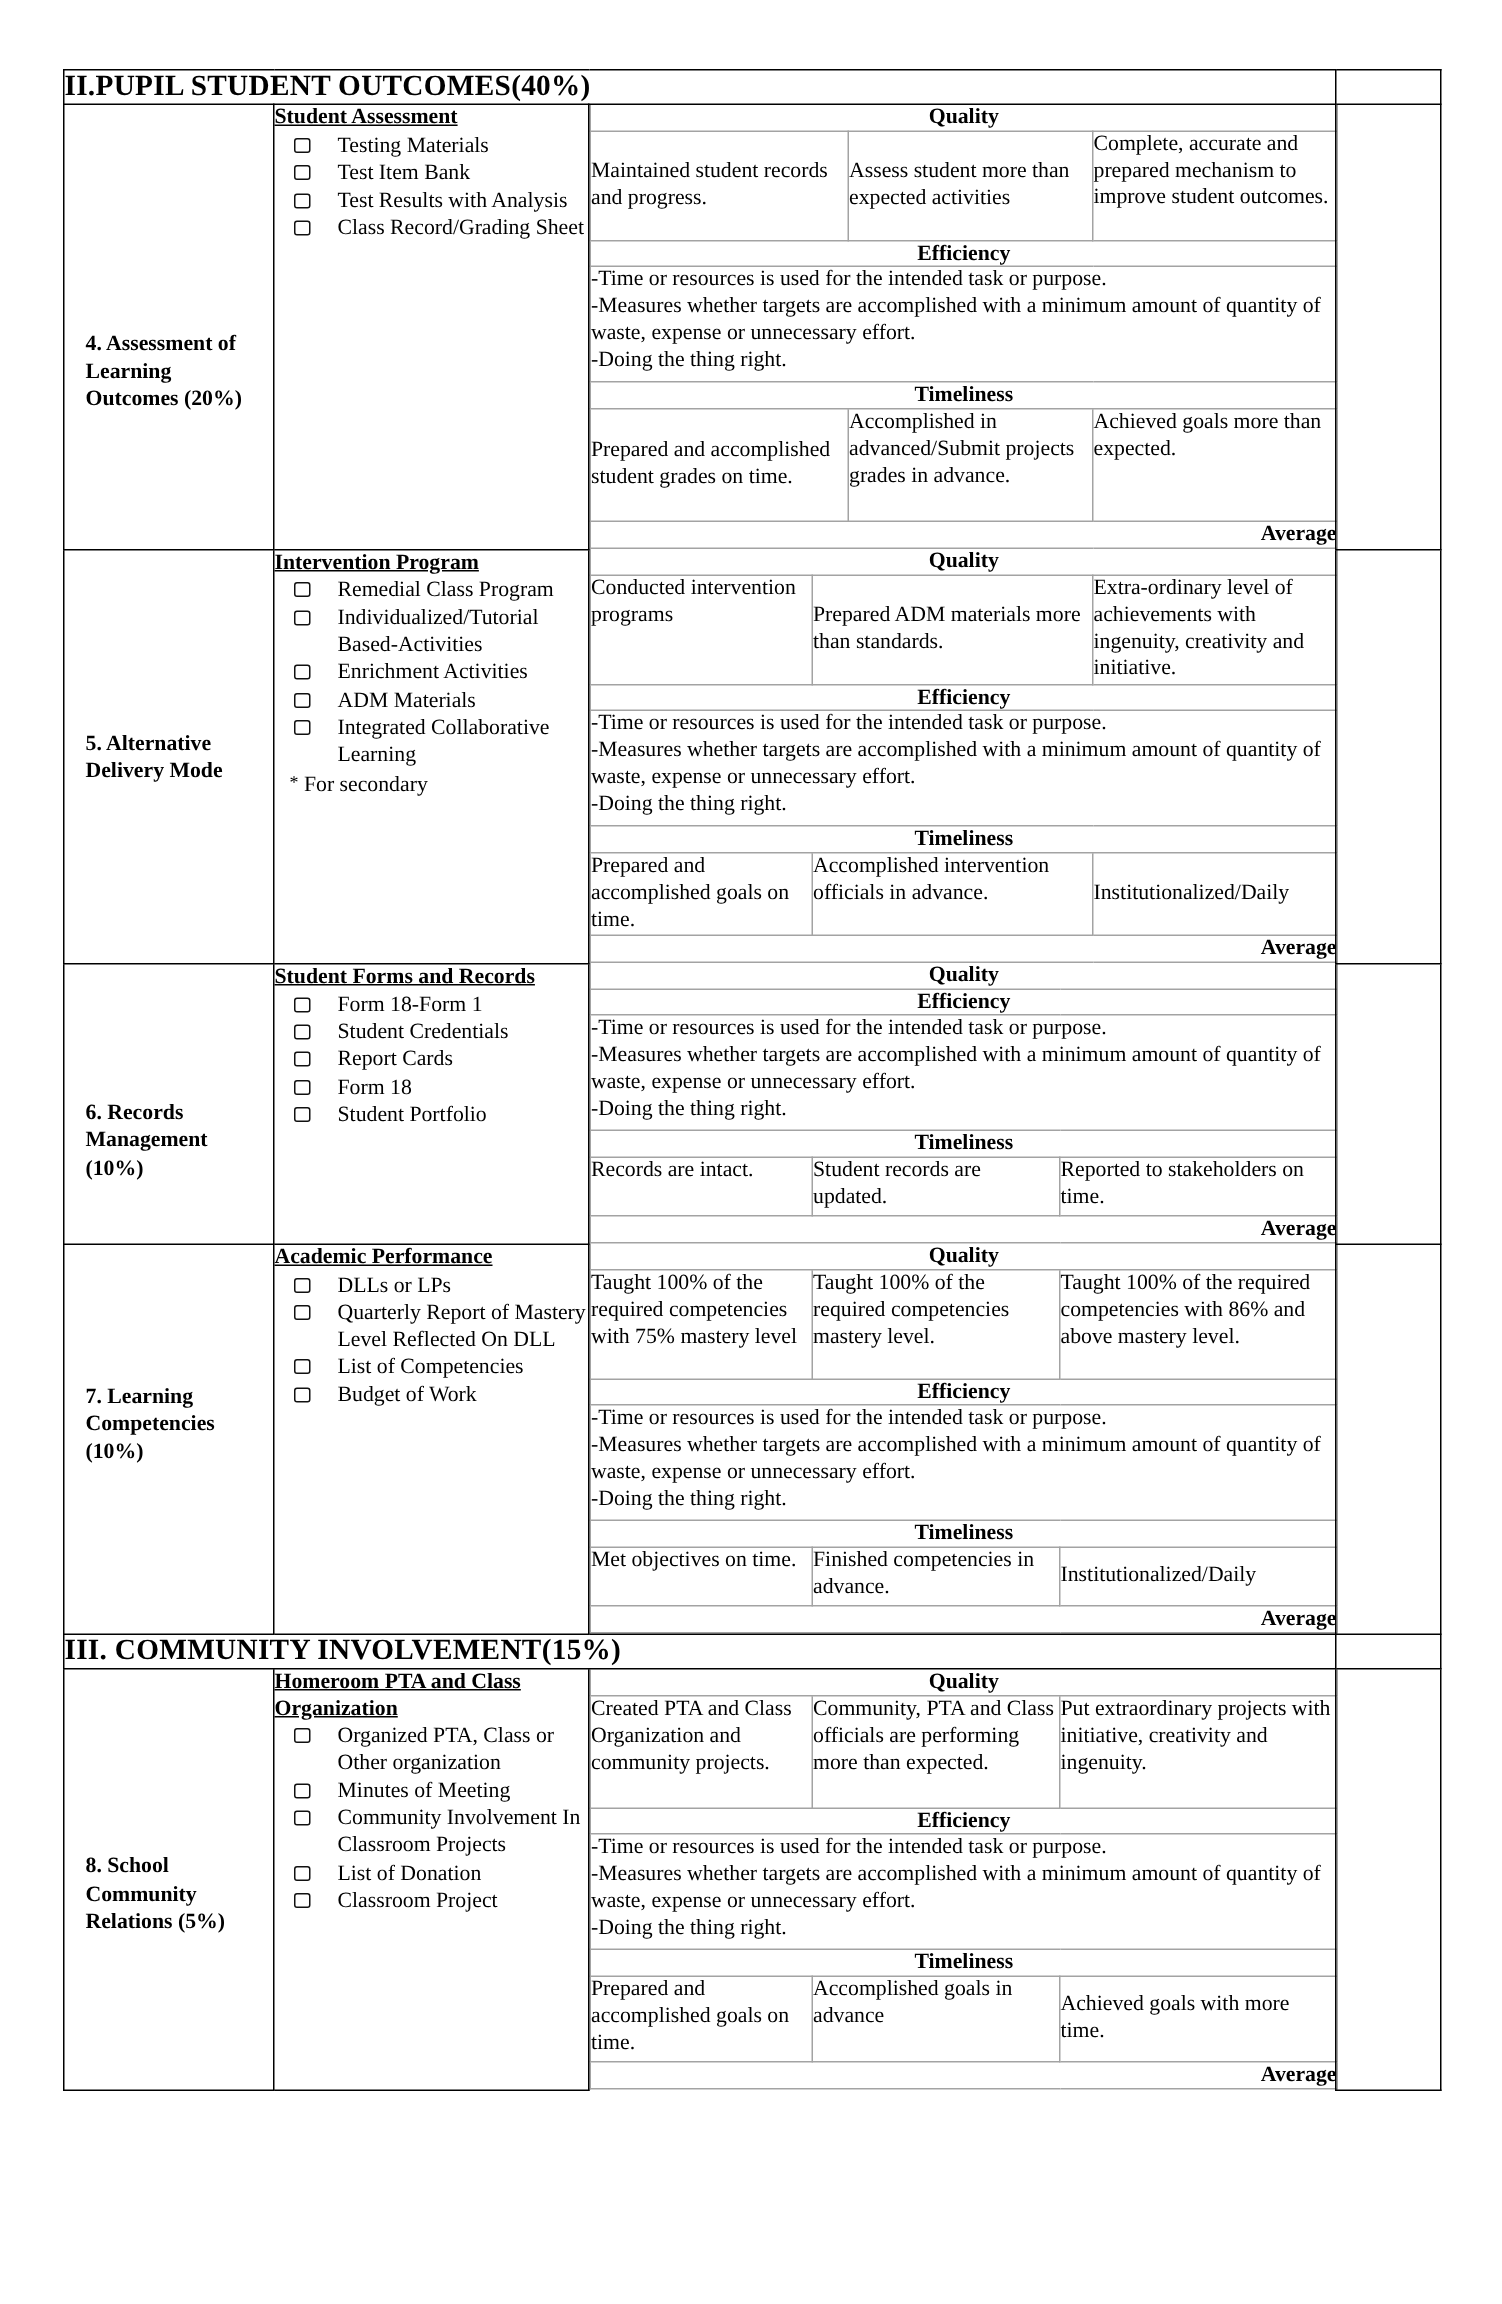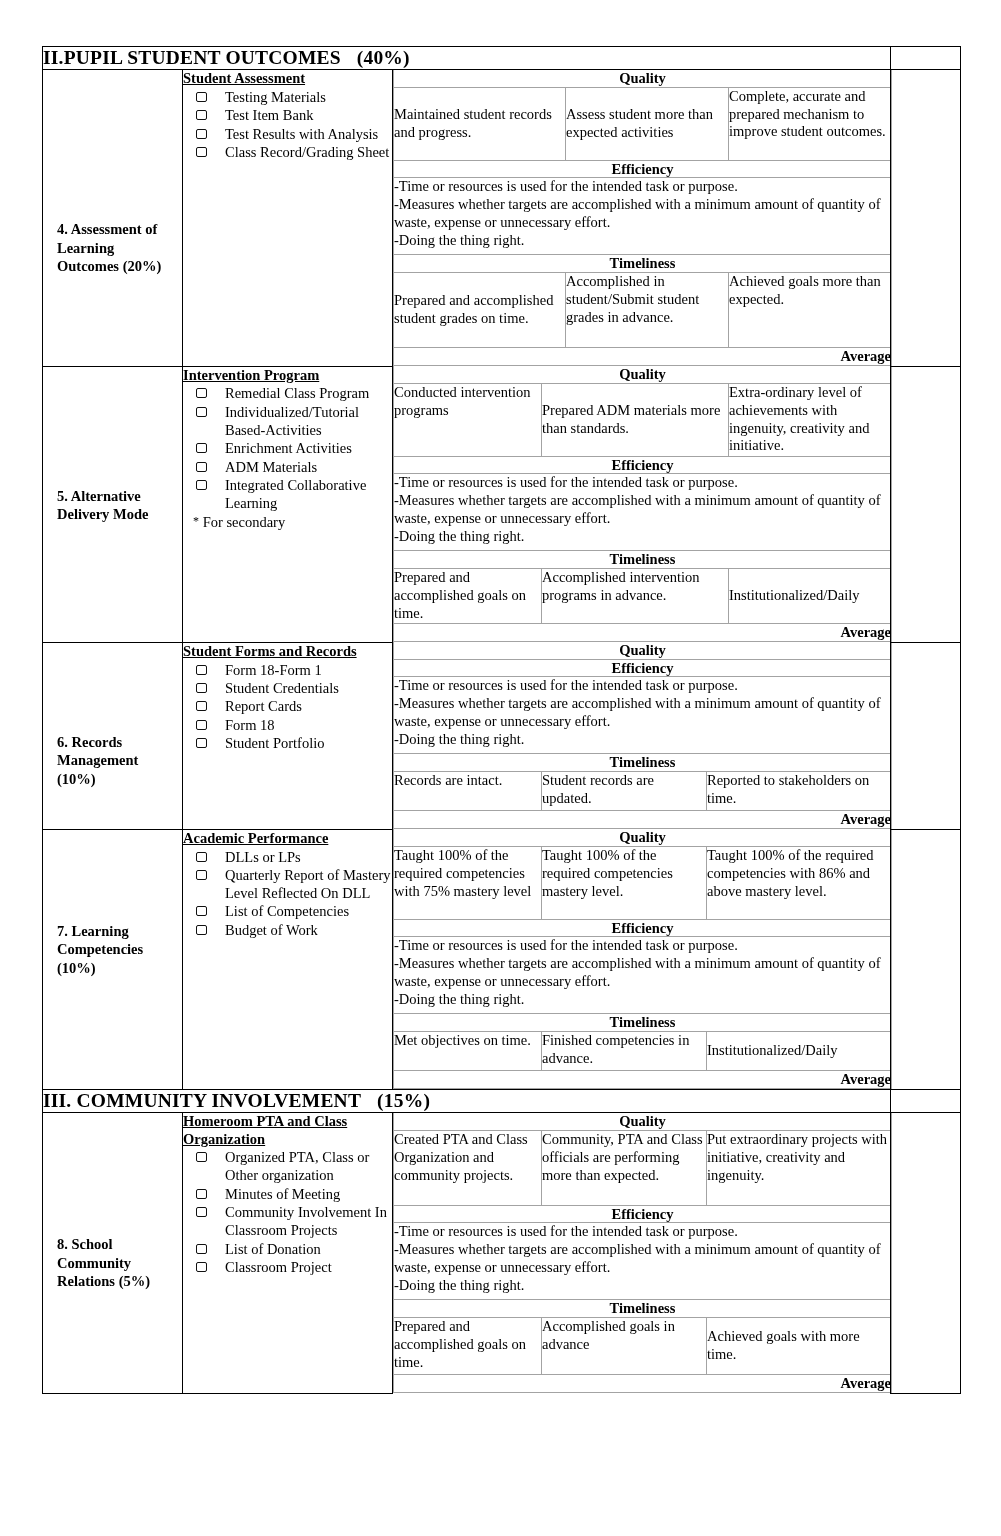--- a/index.html
+++ b/index.html
@@ -38,21 +38,21 @@
   }
 
   
   .band {
     font-weight: bold;
     font-size: 19.5px;
     letter-spacing: 0.2px;
     padding: 4px 0 5px 14px;
     white-space: nowrap;
   }
-  .band .pct { margin-left: 16px; }
+  .band .pct { margin-left: 0; }
 
   
   .criteria {
     font-weight: bold;
     font-size: 14.5px;
     line-height: 1.28;
     padding: 0 6px 0 14px;
     position: relative;
   }
   .criteria-inner {
@@ -196,21 +196,21 @@
                   <td colspan="3" class="hdr">Efficiency</td>
                 </tr>
         <tr>
                   <td colspan="3" class="eff" style="height:76px">-Time or resources is used for the intended task or purpose.<br>-Measures whether targets are accomplished with a minimum amount of quantity of waste, expense or unnecessary effort.<br>-Doing the thing right.</td>
                 </tr>
         <tr>
                   <td colspan="3" class="hdr">Timeliness</td>
                 </tr>
         <tr>
           <td class="desc mid" style="height:74px">Prepared and accomplished student grades on time.</td>
-          <td class="desc">Accomplished in student/Submit student grades in advance.</td>
+          <td class="desc">Accomplished in advanced/Submit projects grades in advance.</td>
           <td class="desc">Achieved goals more than expected.</td>
         </tr>
         <tr>
                   <td colspan="3" class="avg">Average</td>
                 </tr>
       </tbody>
             </table>
     </td>
     <td class="score"></td>
   </tr>
@@ -250,21 +250,21 @@
                   <td colspan="3" class="hdr">Efficiency</td>
                 </tr>
         <tr>
                   <td colspan="3" class="eff" style="height:76px">-Time or resources is used for the intended task or purpose.<br>-Measures whether targets are accomplished with a minimum amount of quantity of waste, expense or unnecessary effort.<br>-Doing the thing right.</td>
                 </tr>
         <tr>
                   <td colspan="3" class="hdr">Timeliness</td>
                 </tr>
         <tr>
           <td class="desc" style="height:54px">Prepared and accomplished goals on time.</td>
-          <td class="desc">Accomplished intervention programs in advance.</td>
+          <td class="desc">Accomplished intervention officials in advance.</td>
           <td class="desc mid">Institutionalized/Daily</td>
         </tr>
         <tr>
                   <td colspan="3" class="avg">Average</td>
                 </tr>
       </tbody>
             </table>
     </td>
     <td class="score"></td>
   </tr>

